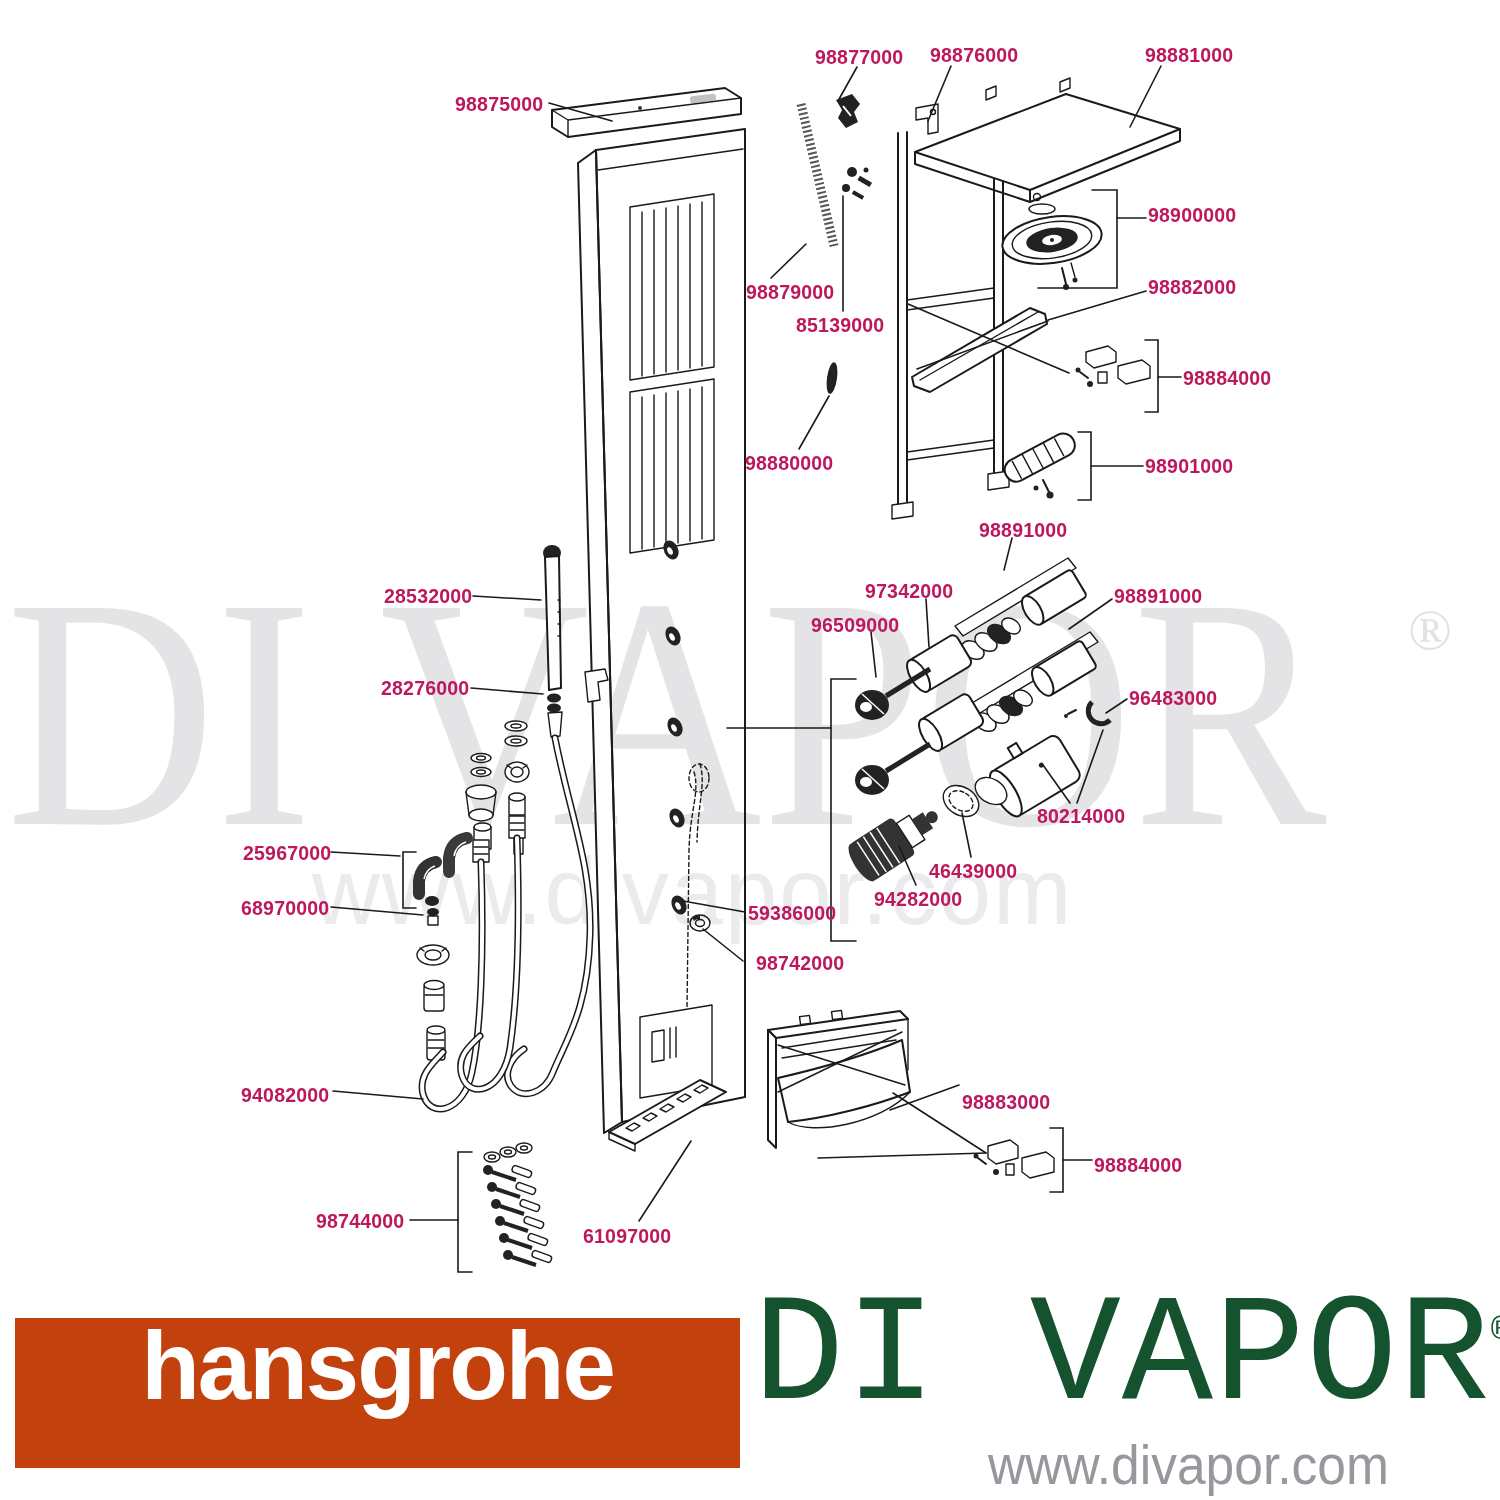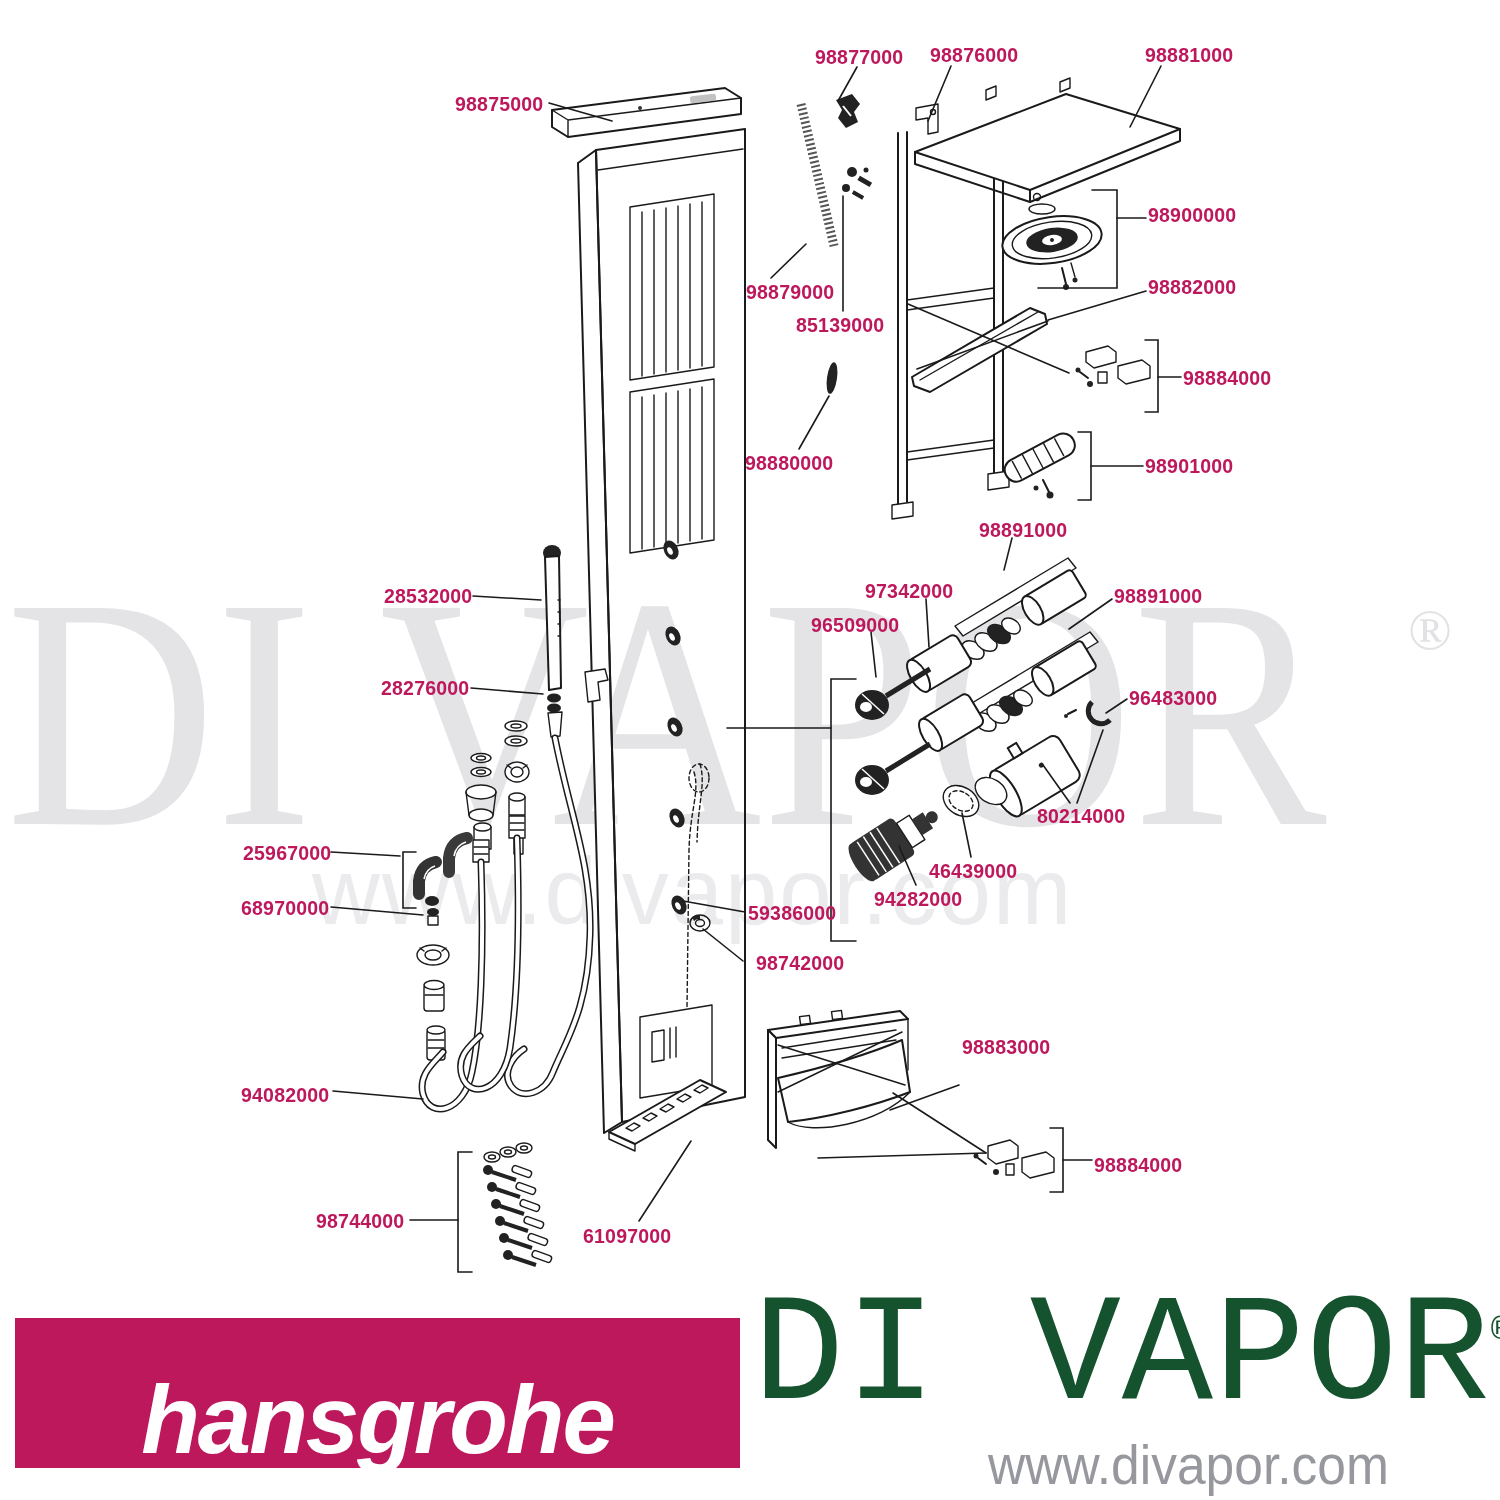--- a/index.html
+++ b/index.html
@@ -21,22 +21,22 @@
   .wfill{fill:#fff;stroke:#1a1a1a;stroke-width:2;stroke-linejoin:round;}
   .wthin{fill:#fff;stroke:#1a1a1a;stroke-width:1.4;stroke-linejoin:round;}
   .dark{fill:#222;stroke:none;}
   .tube-o{stroke:#1a1a1a;stroke-width:7;fill:none;stroke-linecap:round;}
   .tube-i{stroke:#fff;stroke-width:4;fill:none;stroke-linecap:round;}
   .dash{stroke-dasharray:4 3;}
   
   .part-label{position:absolute;z-index:2;font-size:19.5px;font-weight:600;color:#be185d;
               letter-spacing:0.2px;white-space:nowrap;}
   
-  .hg-box{position:absolute;left:15px;top:1318px;width:725px;height:150px;background:#be185d;
-          display:flex;align-items:flex-end;justify-content:center;z-index:3;font-style:italic;}
+  .hg-box{position:absolute;left:15px;top:1318px;width:725px;height:150px;background:#c2410c;
+          display:flex;align-items:flex-start;justify-content:center;z-index:3;}
   .hg-text{color:#fff;font-size:96px;font-weight:bold;letter-spacing:-2px;line-height:1;}
   .dv-logo{position:absolute;left:753px;top:1282px;z-index:3;font-family:Liberation Mono, monospace;
            font-size:152px;line-height:1;color:#14532d;white-space:nowrap;letter-spacing:1px;}
   .dv-reg{font-size:34px;vertical-align:58px;letter-spacing:0;}
   .dv-url{position:absolute;left:988px;top:1432px;z-index:3;font-size:56px;color:#97989e;
           transform:scaleX(0.92);transform-origin:left top;white-space:nowrap;}
 </style>
 </head>
 <body>
 
@@ -458,21 +458,21 @@
   <div class="part-label" style="left:384px;top:585px">28532000</div>
   <div class="part-label" style="left:381px;top:677px">28276000</div>
   <div class="part-label" style="left:1037px;top:805px">80214000</div>
   <div class="part-label" style="left:929px;top:860px">46439000</div>
   <div class="part-label" style="left:874px;top:888px">94282000</div>
   <div class="part-label" style="left:243px;top:842px">25967000</div>
   <div class="part-label" style="left:241px;top:897px">68970000</div>
   <div class="part-label" style="left:748px;top:902px">59386000</div>
   <div class="part-label" style="left:756px;top:952px">98742000</div>
   <div class="part-label" style="left:241px;top:1084px">94082000</div>
-  <div class="part-label" style="left:962px;top:1036px">98883000</div>
+  <div class="part-label" style="left:962px;top:1091px">98883000</div>
   <div class="part-label" style="left:1094px;top:1154px">98884000</div>
   <div class="part-label" style="left:316px;top:1210px">98744000</div>
   <div class="part-label" style="left:583px;top:1225px">61097000</div>
 
   <div class="hg-box">
     <span class="hg-text">hansgrohe</span>
   </div>
   <div class="dv-logo"><span>DI VAPOR</span><span class="dv-reg">®</span></div>
   <div class="dv-url">www.divapor.com</div>
 

